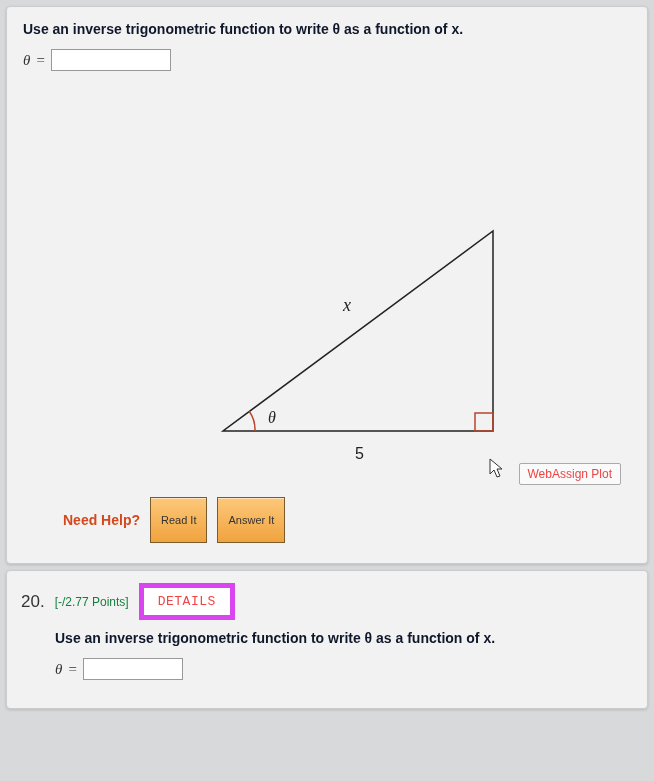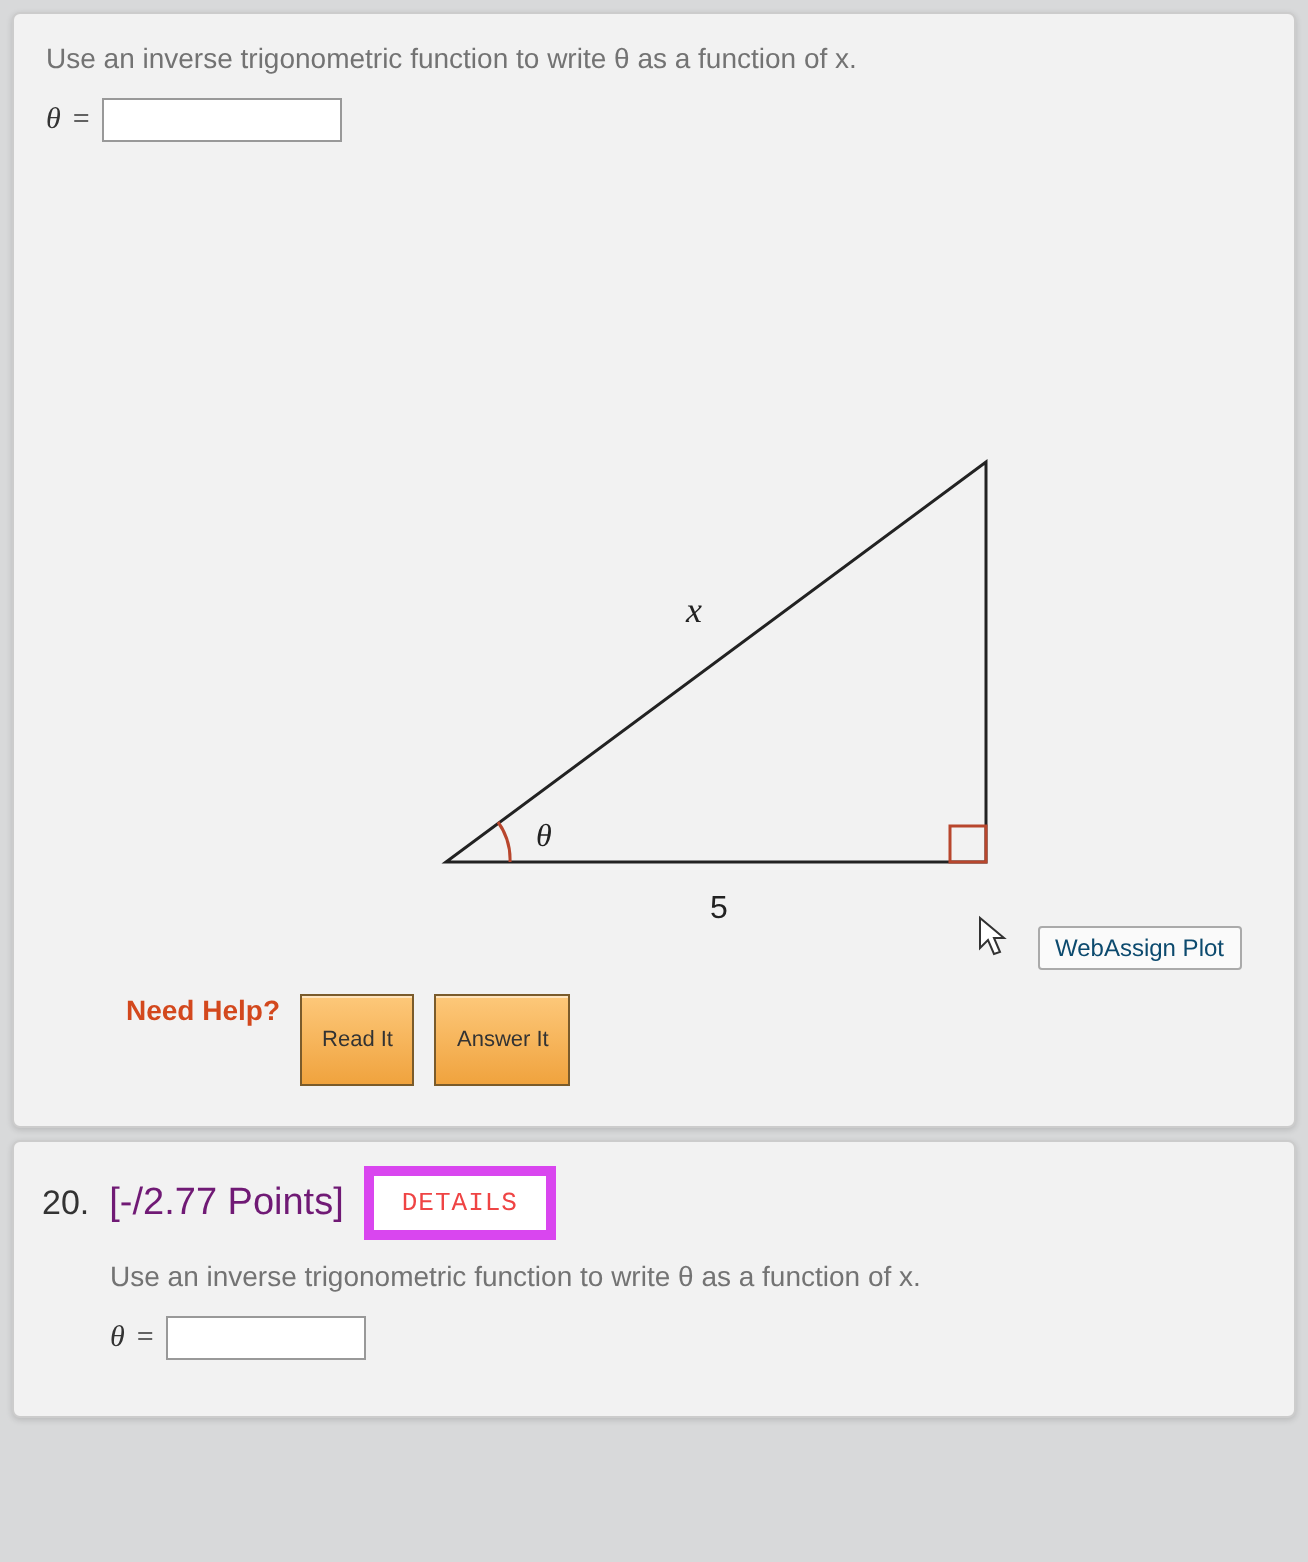--- a/index.html
+++ b/index.html
@@ -13,50 +13,50 @@
       overflow: hidden;
     }
     .question-card {
       background: #f2f2f2;
       border: 1px solid #ccc;
       margin: 6px;
       border-radius: 4px;
       box-shadow: 0 1px 3px rgba(0,0,0,0.15);
     }
     .question-body { padding: 14px 16px 10px 16px; }
-    .prompt { color: #737373; margin-bottom: 12px; }
+    .prompt { color: #0f172a; margin-bottom: 12px; font-weight: bold; }
     .answer-line { display: inline-flex; align-items: center; gap: 6px; margin-bottom: 10px; font-family: 'Times New Roman', serif; }
     .theta-label { font-style: italic; font-size: 15px; }
     .equals { font-size: 15px; }
     .answer-input { width: 120px; height: 22px; border: 1px solid #999; background: #fff; padding: 0 4px; font-size: 13px; }
     .figure-wrap { position: relative; height: 400px; margin-top: 10px; }
     .triangle-svg { position: absolute; left: 150px; top: 20px; }
     .plot-badge {
       position: absolute; right: 10px; bottom: 6px;
       background: #fafafa; border: 1px solid #aaa; padding: 3px 8px;
-      font-size: 12px; color: #0c4a6e; border-radius: 2px;
+      font-size: 12px; color: #ef4444; border-radius: 2px;
     }
-    .help-line { display: flex; align-items: flex-start; gap: 10px; padding: 6px 0 10px 40px; }
+    .help-line { display: flex; align-items: center; gap: 10px; padding: 6px 0 10px 40px; }
     .help-label { color: #d3481d; font-weight: bold; font-size: 14px; }
     .small-btn {
       background: linear-gradient(#fdc87a, #f0a33e);
       border: 1px solid #7a5b2b;
       font-size: 11px; color: #333;
       padding: 16px 10px; cursor: pointer;
       box-shadow: inset 0 1px 0 rgba(255,255,255,.5);
     }
     .submit-row { border-top: 1px solid #ddd; padding: 8px 16px; }
     .submit-btn {
       background: linear-gradient(#f7f7f7, #dcdcdc);
       border: 1px solid #888; font-size: 12px; color: #444;
       padding: 3px 8px; cursor: pointer; border-radius: 2px;
     }
     .q-header { display: flex; align-items: center; gap: 10px; padding: 12px 14px 0 14px; flex-wrap: wrap; }
     .q-num { font-size: 17px; color: #333; }
-    .points { font-size: 19px; color: #701a75; }
+    .points { font-size: 12px; color: #15803d; }
     .details-btn, .notes-btn {
       background: #fff; border: 5px solid #d946ef; padding: 6px 14px;
       font-size: 13px; color: #ef4444; cursor: pointer; letter-spacing: 0.5px; font-family: Liberation Mono, monospace;
     }
     .source { font-size: 14px; color: #333; }
     .q20 .question-body { padding: 10px 18px 18px 48px; }
     .cursor-icon { position:absolute; left:465px; top:366px; pointer-events:none; }
   </style>
 </head>
 <body>

